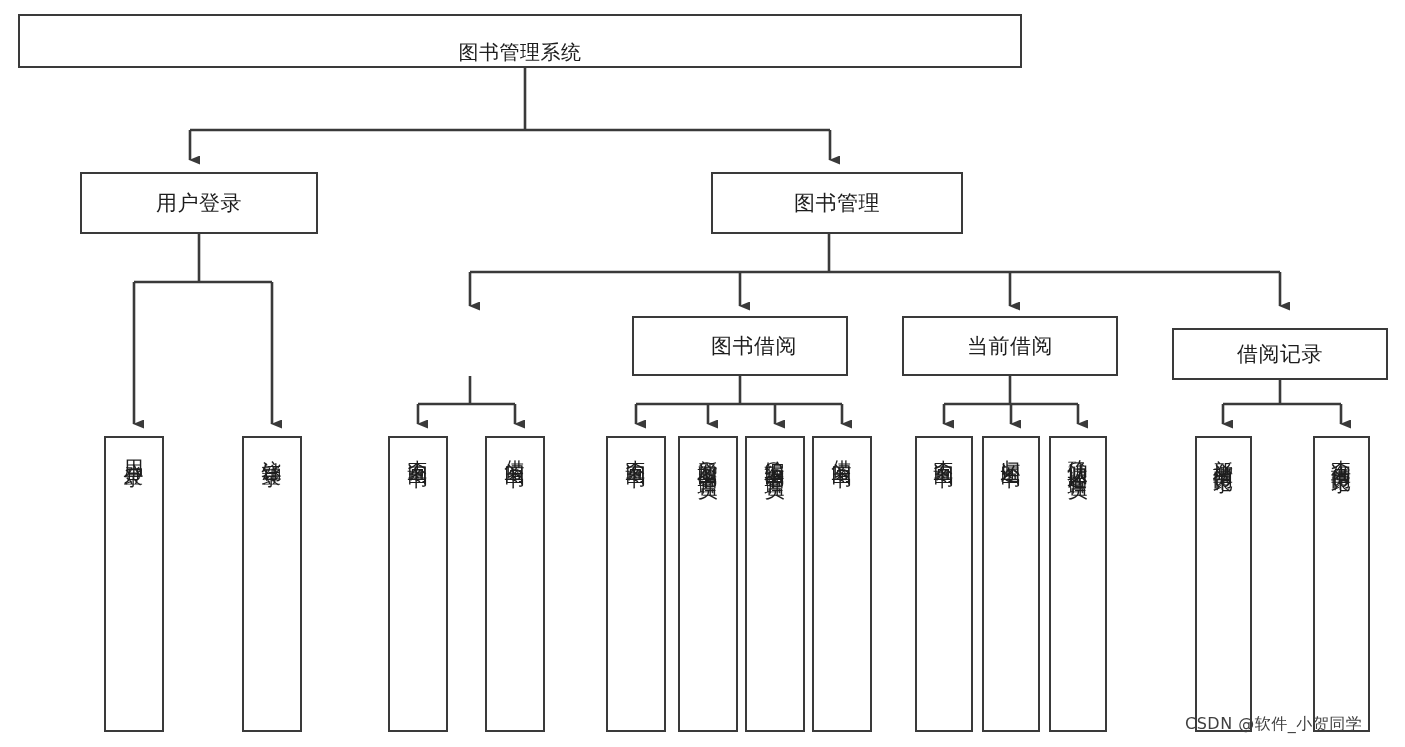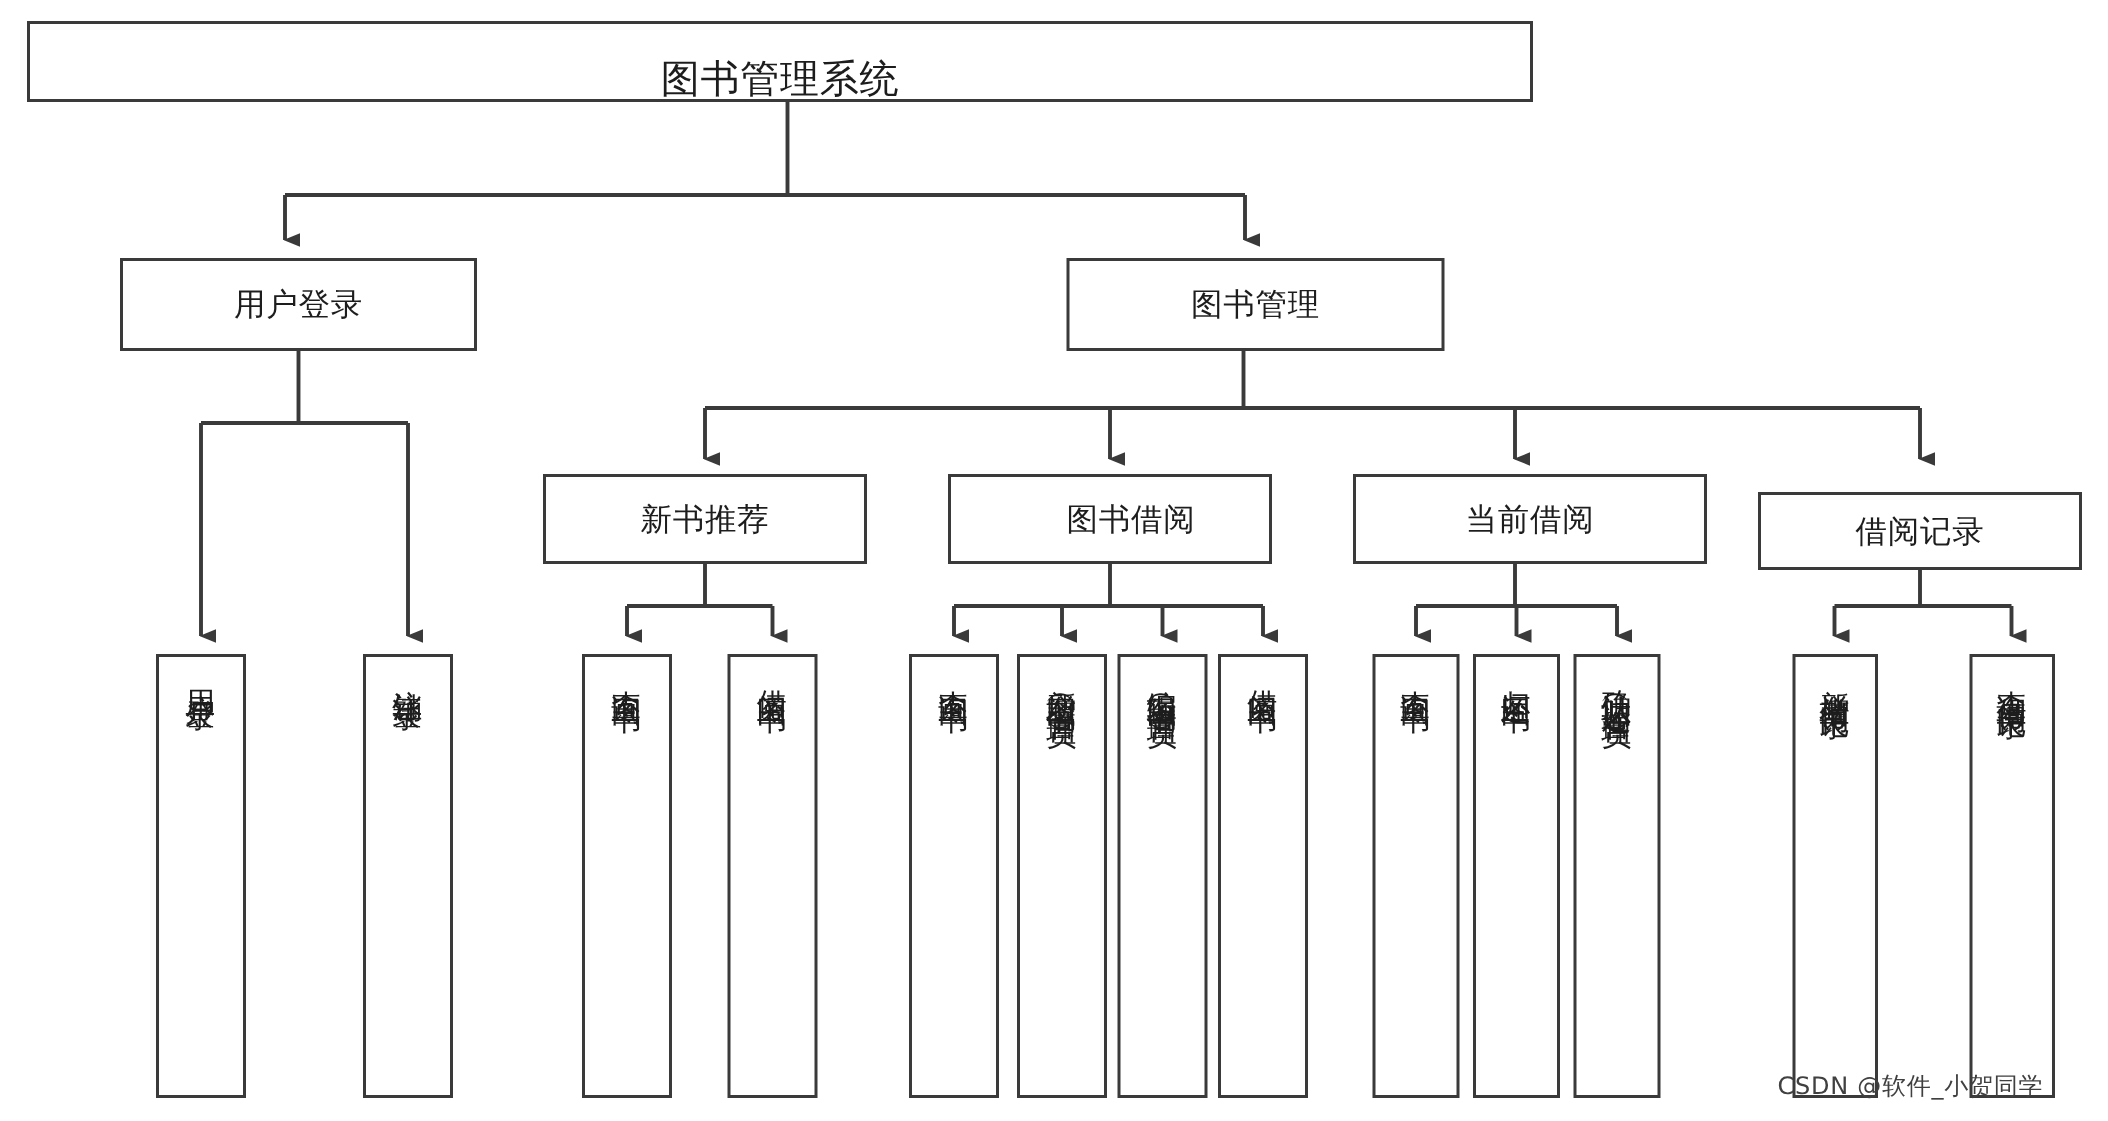--- a/index.html
+++ b/index.html
@@ -47,21 +47,21 @@
     letter-spacing: 0.5px;
   }
 
   
   .node.horizontal .node-label {
     writing-mode: horizontal-tb;
     font-size: 21px;
   }
 
   .node.root .node-label {
-    font-size: 26px;
+    font-size: 20px;
     margin-top: 24px;
   }
 
   
   .node.vertical {
     padding-top: 6px;
     align-items: flex-start;
     justify-content: center;
   }
   .node.vertical .node-label {
@@ -146,29 +146,26 @@
   </div>
 
   <div class="node horizontal" style="left:80px; top:172px; width:238px; height:62px;">
     <span class="node-label">用户登录</span>
   </div>
 
   <div class="node horizontal" style="left:711px; top:172px; width:252px; height:62px;">
     <span class="node-label">图书管理</span>
   </div>
 
-  <div class="node horizontal" style="left:362px; top:316px; width:216px; height:60px;">
-    <span class="node-label">新书推荐</span>
-  </div>
 
   <div class="node horizontal" style="left:632px; top:316px; width:216px; height:60px;padding-left:28px;">
     <span class="node-label">图书借阅</span>
   </div>
 
-  <div class="node horizontal" style="left:902px; top:316px; width:236px; height:60px;">
+  <div class="node horizontal" style="left:902px; top:316px; width:216px; height:60px;">
     <span class="node-label">当前借阅</span>
   </div>
 
   <div class="node horizontal" style="left:1172px; top:328px; width:216px; height:52px;">
     <span class="node-label">借阅记录</span>
   </div>
 
   <div class="node vertical" style="left:104px; top:436px; width:60px; height:296px;">
     <span class="node-label">用户登录</span>
   </div>

